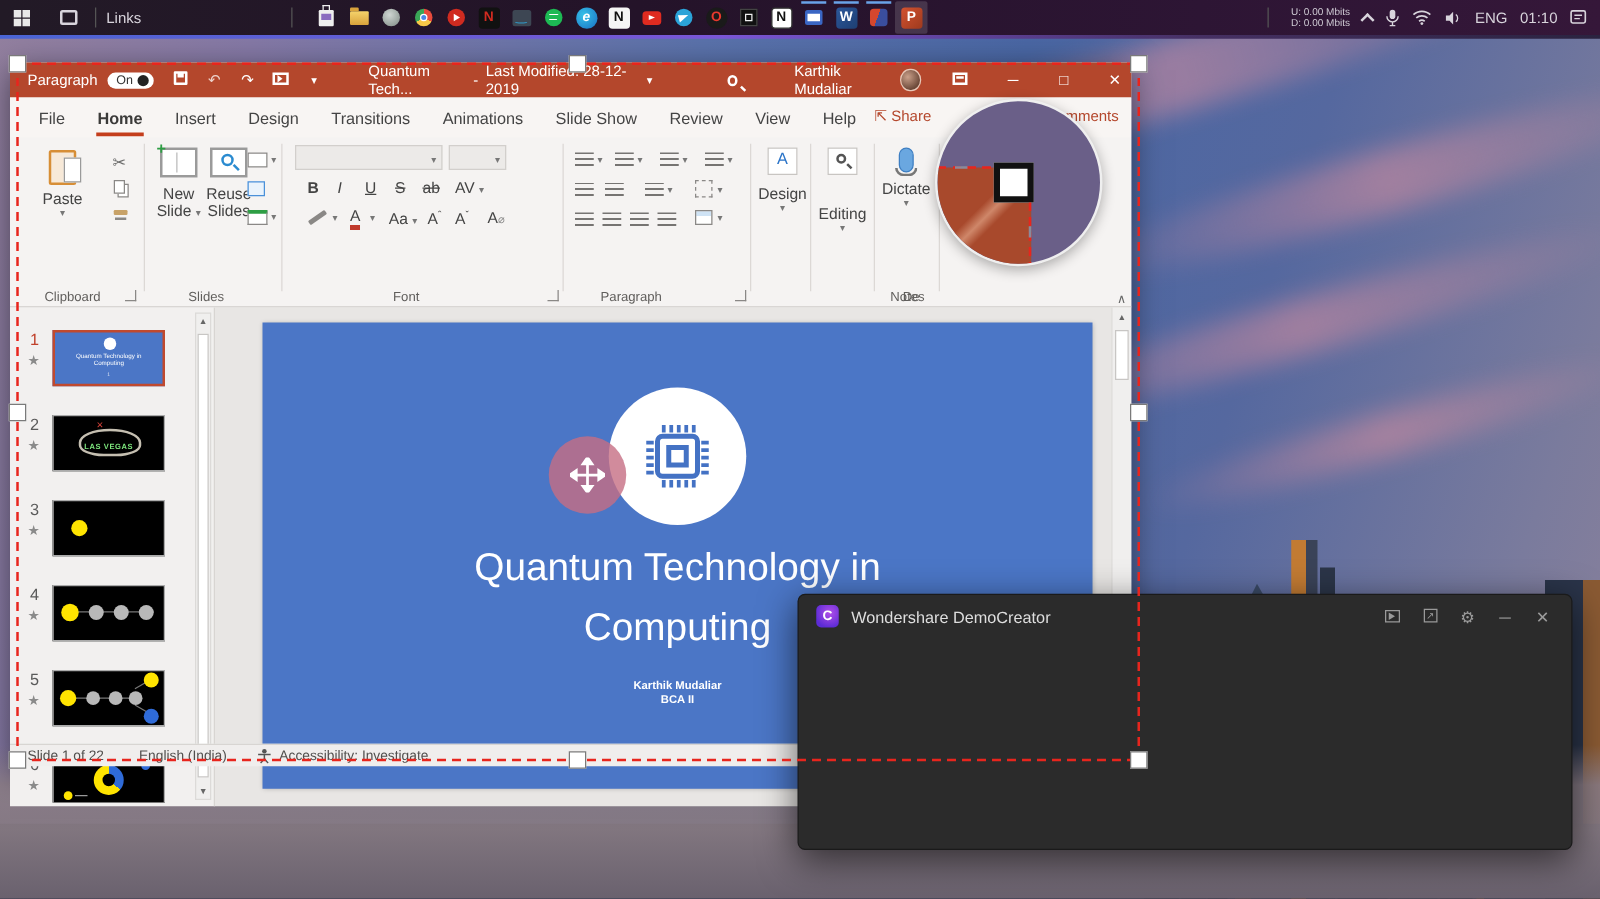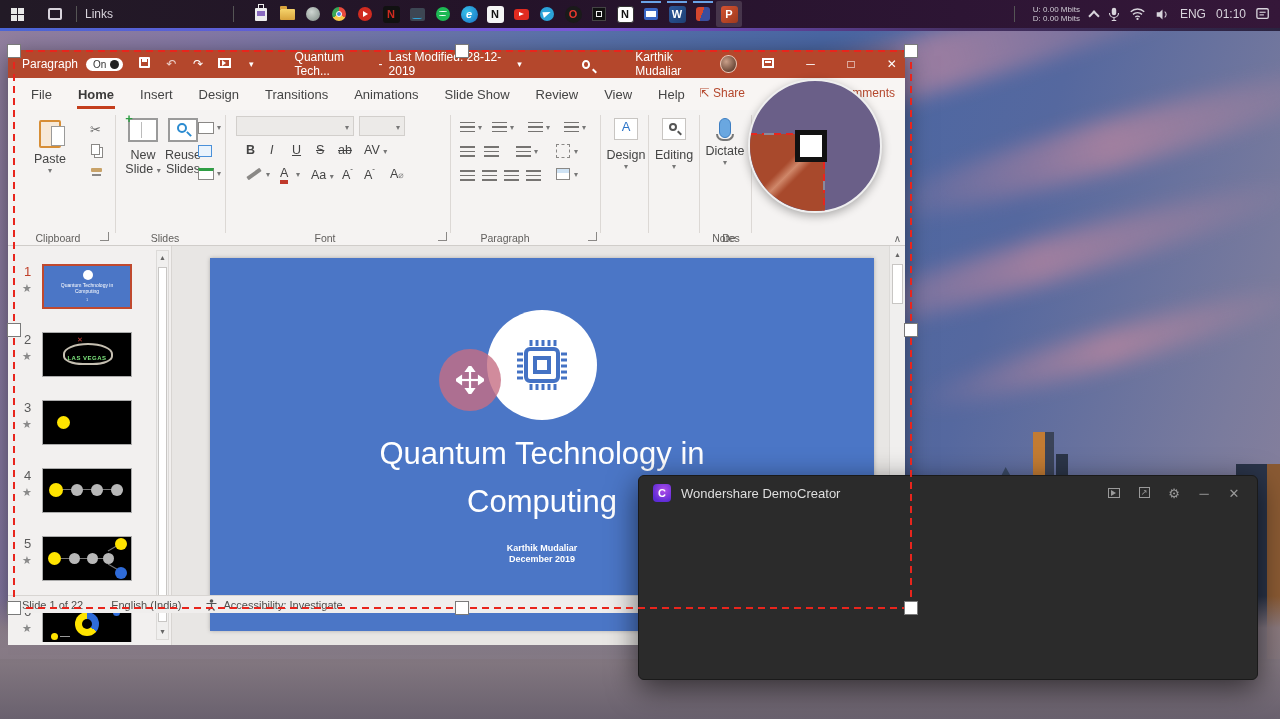--- a/index.html
+++ b/index.html
@@ -276,21 +276,21 @@
         <div style="width:24px;height:22px;border:1px solid #c8c5c2;background:#fff;margin:0 auto;color:#2b74c8;font-size:13px;">A</div>
         <div style="margin-top:8px;">Design</div>
         <div class="dd">▾</div>
       </div>
       <div class="rsep" style="left:640px;"></div>
       <div class="ribbon-bigbtn" style="left:644px;top:8px;width:44px;">
         <div style="width:24px;height:22px;border:1px solid #c8c5c2;background:#fff;margin:0 auto;position:relative;">
           <span style="position:absolute;left:6px;top:4px;width:8px;height:8px;border:2px solid #555;border-radius:50%;"></span>
           <span style="position:absolute;left:14px;top:13px;width:5px;height:2px;background:#555;transform:rotate(45deg);"></span>
         </div>
-        <div style="margin-top:8px;">Editing</div>
+        <div style="margin-top:24px;">Editing</div>
         <div class="dd">▾</div>
       </div>
       <div class="rsep" style="left:691px;"></div>
       <div class="ribbon-bigbtn" style="left:695px;top:8px;width:44px;">
         <div style="width:12px;height:20px;background:#6aa7e0;border:1px solid #3d7ec2;border-radius:6px;margin:0 auto;"></div>
         <div style="width:18px;height:7px;border:2px solid #777;border-top:none;border-radius:0 0 9px 9px;margin:-4px auto 0;"></div>
         <div style="margin-top:3px;">Dictate</div>
         <div class="dd">▾</div>
       </div>
       <div class="rlabel" style="left:686px;width:64px;">Notes</div>
@@ -408,21 +408,21 @@
                 <polygon points="14,28 10.5,23 17.5,23"></polygon>
               <polygon points="0,14 5,10.5 5,17.5"></polygon>
                 <polygon points="28,14 23,10.5 23,17.5"></polygon>
             </g>
           </svg>
         </div>
         <div class="abs" style="left:0;top:178px;width:664px;text-align:center;color:#fff;font-size:31px;font-weight:400;">Quantum Technology in</div>
         <div class="abs" style="left:0;top:226px;width:664px;text-align:center;color:#fff;font-size:31px;font-weight:400;">Computing</div>
         <div class="abs" style="left:0;top:285px;width:664px;text-align:center;color:#fff;font-size:9px;font-weight:bold;line-height:11px;">
           <div>Karthik Mudaliar</div>
-          <div>December 2019</div>
+          <div>BCA II</div>
         </div>
       </div>
     </div>
     <div id="main-scroll">
       <span class="scroll-arrow" style="top:5px;">▲</span>
       <div style="position:absolute;left:2px;top:18px;width:11px;height:40px;background:#fff;border:1px solid #c8c6c4;"></div>
     </div>
 
     <div id="ppt-status">
       <span style="margin-left:14px;">Slide 1 of 22</span>

